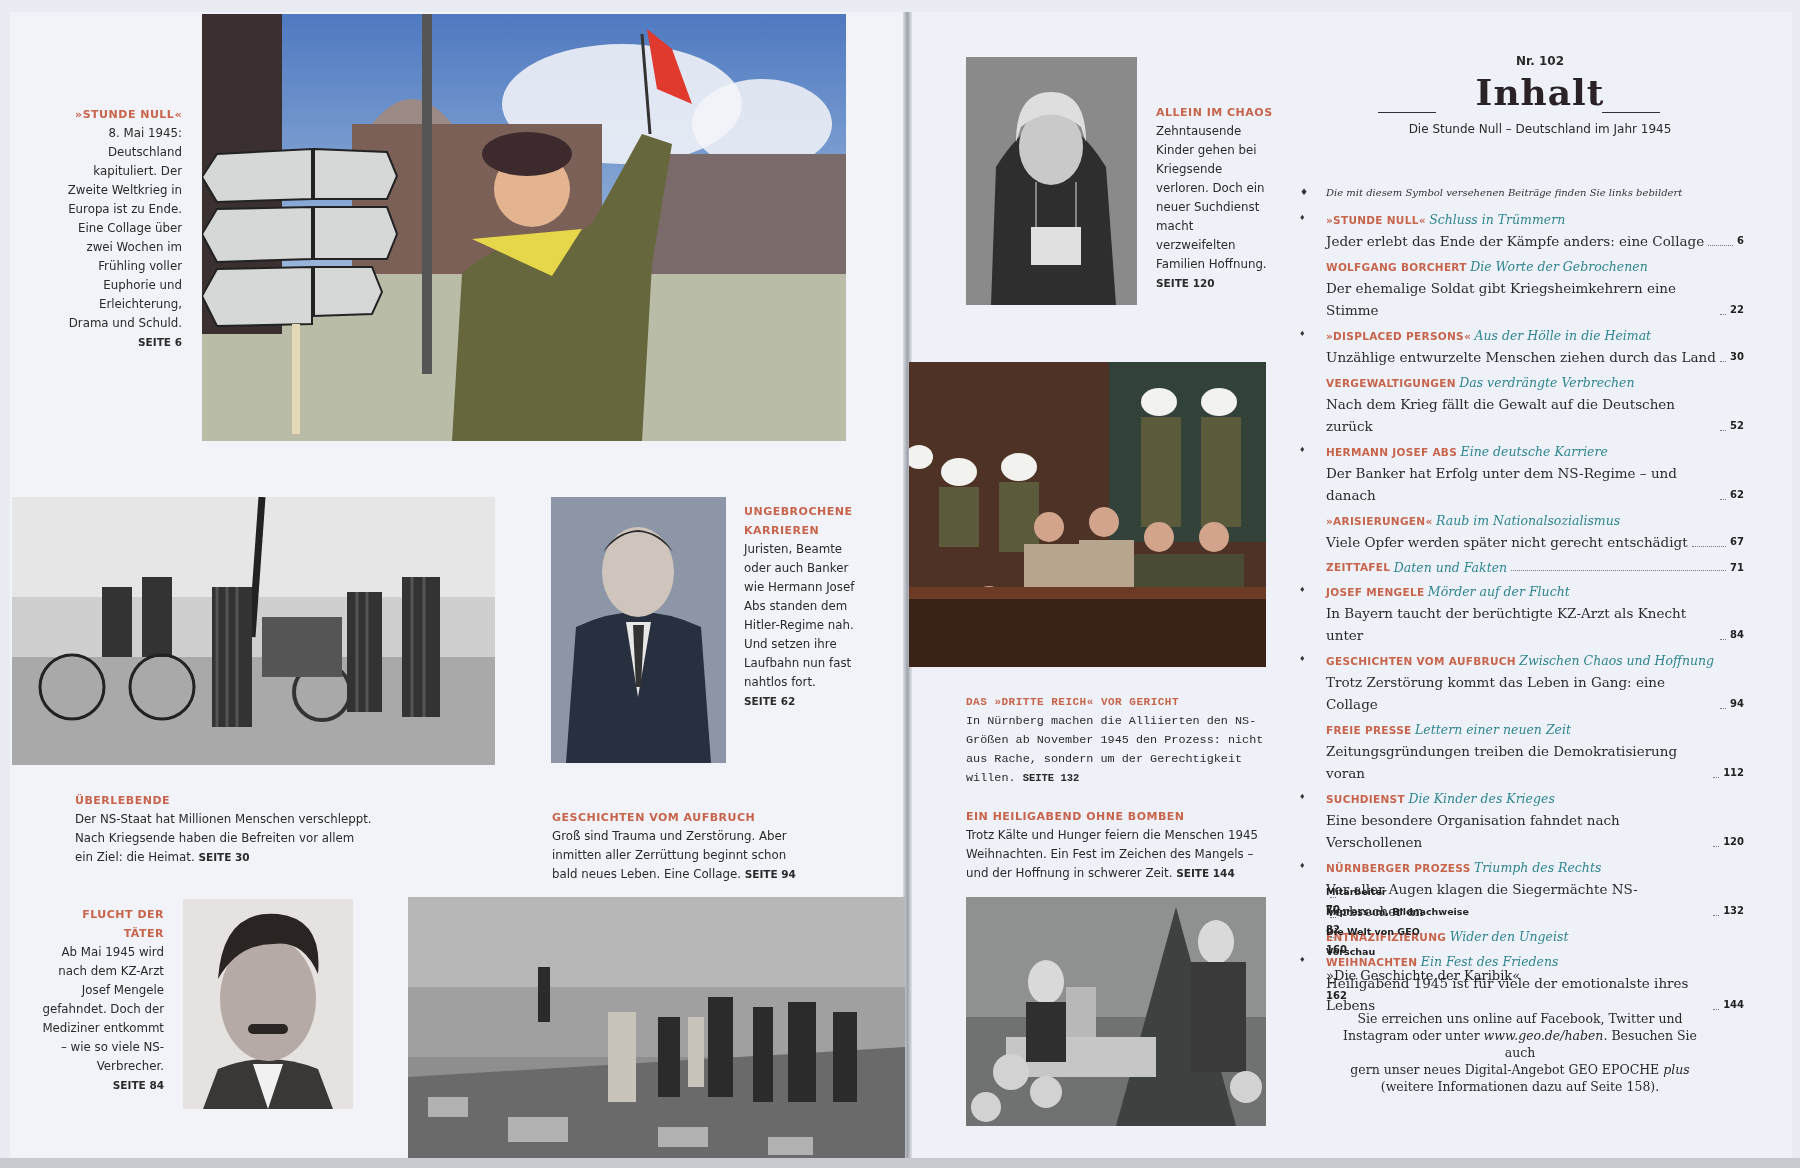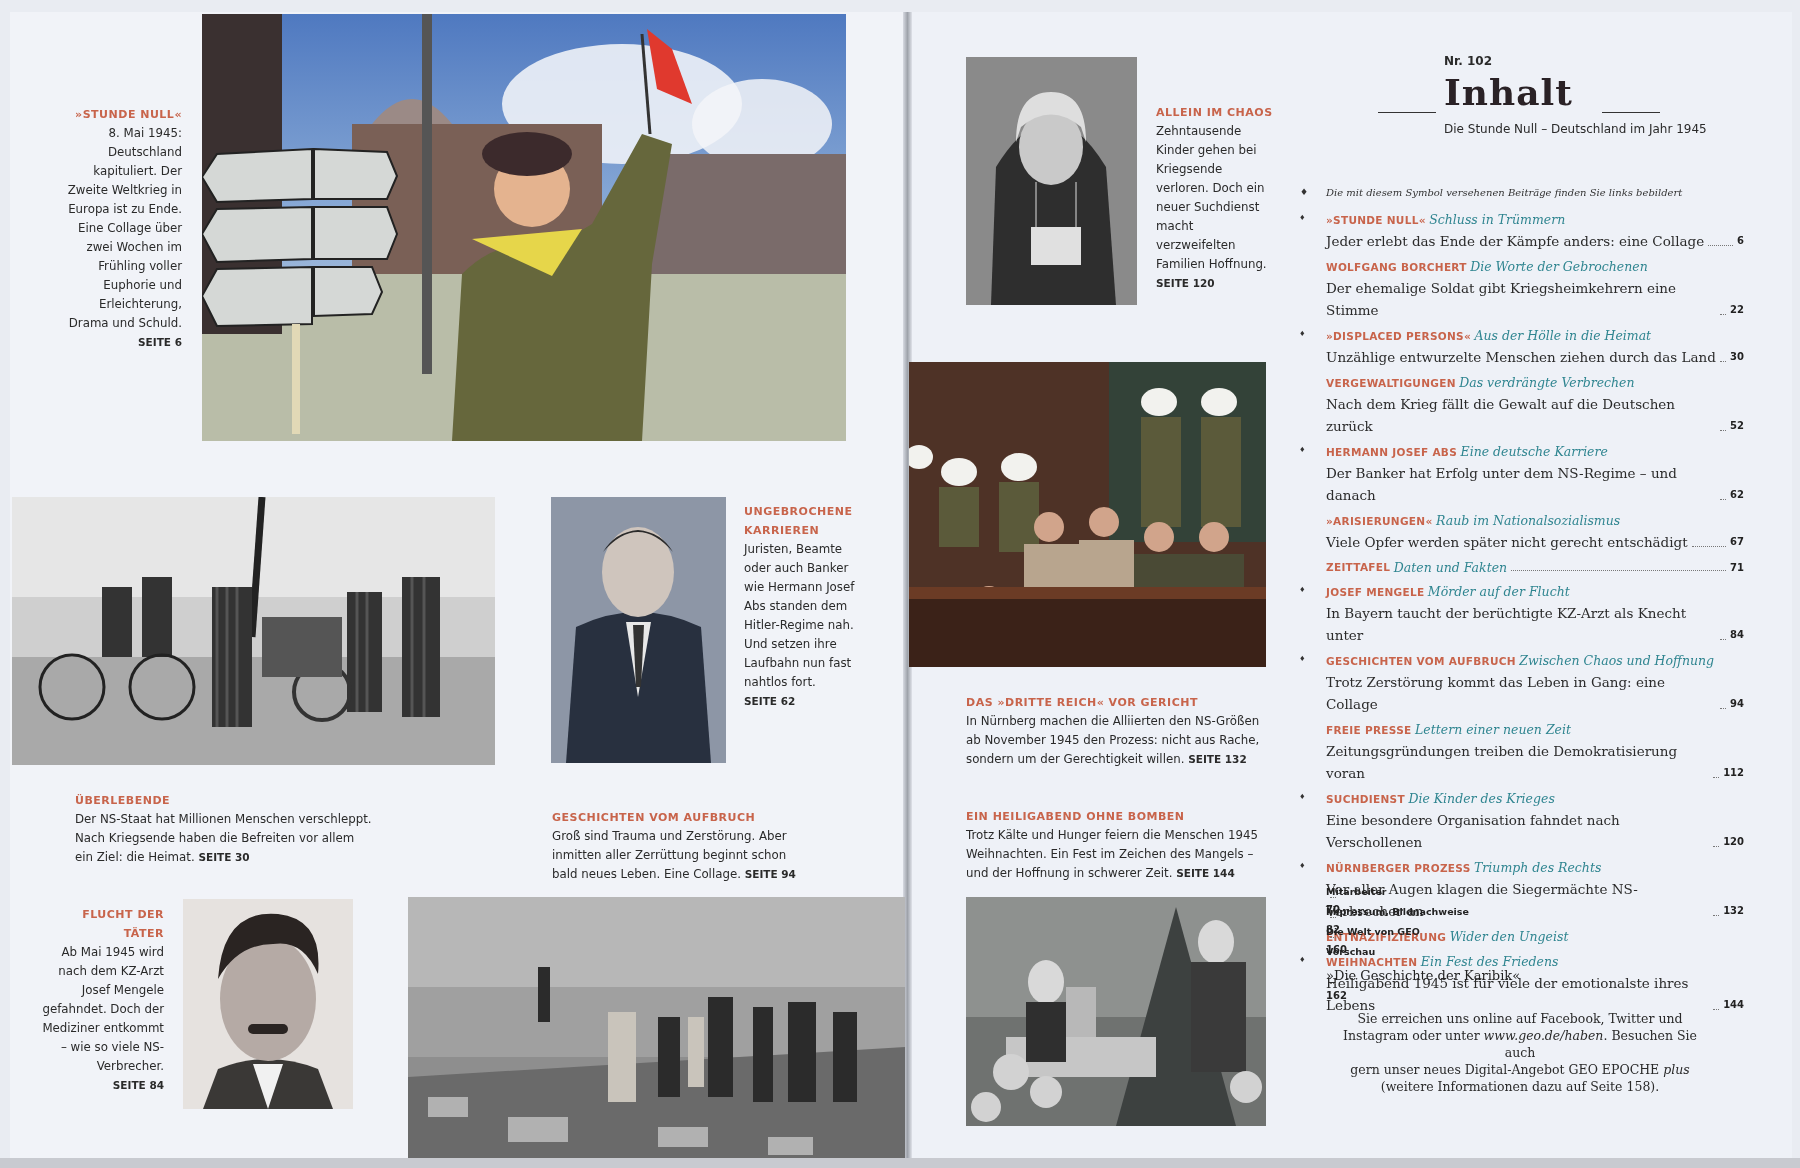--- a/index.html
+++ b/index.html
@@ -8,21 +8,21 @@
   #page-left{left:10px;width:895px;}
   #page-right{left:910px;width:882px;background:#eef1f7;}
   .spine{position:absolute;left:903px;top:12px;width:9px;bottom:8px;background:linear-gradient(90deg,#d7dae2,#9fa3ab 50%,#dfe2e9);}
   .bottom-edge{position:absolute;left:0;right:0;bottom:0;height:10px;background:#c8cad0;}
   .photo{position:absolute;overflow:hidden;}
   .cap{position:absolute;font-family:"DejaVu Sans",sans-serif;font-size:11.8px;line-height:19px;color:#2a2a2a;}
   .cap .kicker{color:#c8644b;font-weight:bold;letter-spacing:.5px;font-size:11px;display:block;}
   .cap .seite{font-weight:bold;font-size:10.5px;}
   .cap.right{text-align:right;}
   
-  .toc-head{position:absolute;left:1444px;top:54px;width:300px;text-align:left;color:#2a2a2a;}
+  .toc-head{position:absolute;left:1390px;top:54px;width:300px;text-align:center;color:#2a2a2a;}
   .nr{font-family:"DejaVu Sans",sans-serif;font-weight:bold;font-size:12px;}
   .title{font-family:"DejaVu Serif",serif;font-weight:bold;font-size:36px;letter-spacing:1px;line-height:48px;color:#2a2226;}
   .title-rule{position:absolute;top:112px;width:58px;height:1px;background:#333;}
   .subtitle{font-family:"DejaVu Sans",sans-serif;font-size:12px;margin-top:6px;}
   .note{position:absolute;left:1300px;top:187px;font-family:"DejaVu Serif",serif;font-style:italic;font-size:10px;color:#333;}
   .toc{position:absolute;left:1300px;top:210px;width:444px;}
   .entry{position:relative;padding-left:26px;margin-bottom:5px;}
   .entry .bullet{position:absolute;left:0;top:2px;font-size:9px;color:#333;}
   .entry .line1{font-size:12.5px;line-height:19px;white-space:nowrap;}
   .entry .kick{font-family:"DejaVu Sans",sans-serif;color:#c8644b;font-weight:bold;font-size:10.5px;letter-spacing:.3px;}
@@ -257,21 +257,21 @@
       </g>
   </svg>
 </div>
 
 <div class="cap" style="left:1156px;top:103px;width:118px;">
   <span class="kicker">ALLEIN IM CHAOS</span>
   <span>Zehntausende Kinder gehen bei Kriegsende verloren. Doch ein neuer Suchdienst macht verzweifelten Familien Hoffnung.</span><br>
   <span class="seite">SEITE 120</span>
 </div>
 
-<div class="cap" style="left:966px;top:693px;width:300px;">
+<div class="cap" style="left:966px;top:693px;width:300px;font-family:Liberation Mono, monospace;">
   <span class="kicker">DAS »DRITTE REICH« VOR GERICHT</span>
   <span>In Nürnberg machen die Alliierten den NS-Größen ab November 1945 den Prozess: nicht aus Rache, sondern um der Gerechtigkeit willen.</span>
   <span class="seite">SEITE 132</span>
 </div>
 
 <div class="cap" style="left:966px;top:807px;width:300px;">
   <span class="kicker">EIN HEILIGABEND OHNE BOMBEN</span>
   <span>Trotz Kälte und Hunger feiern die Menschen 1945 Weihnachten. Ein Fest im Zeichen des Mangels – und der Hoffnung in schwerer Zeit.</span>
   <span class="seite">SEITE 144</span>
 </div>

